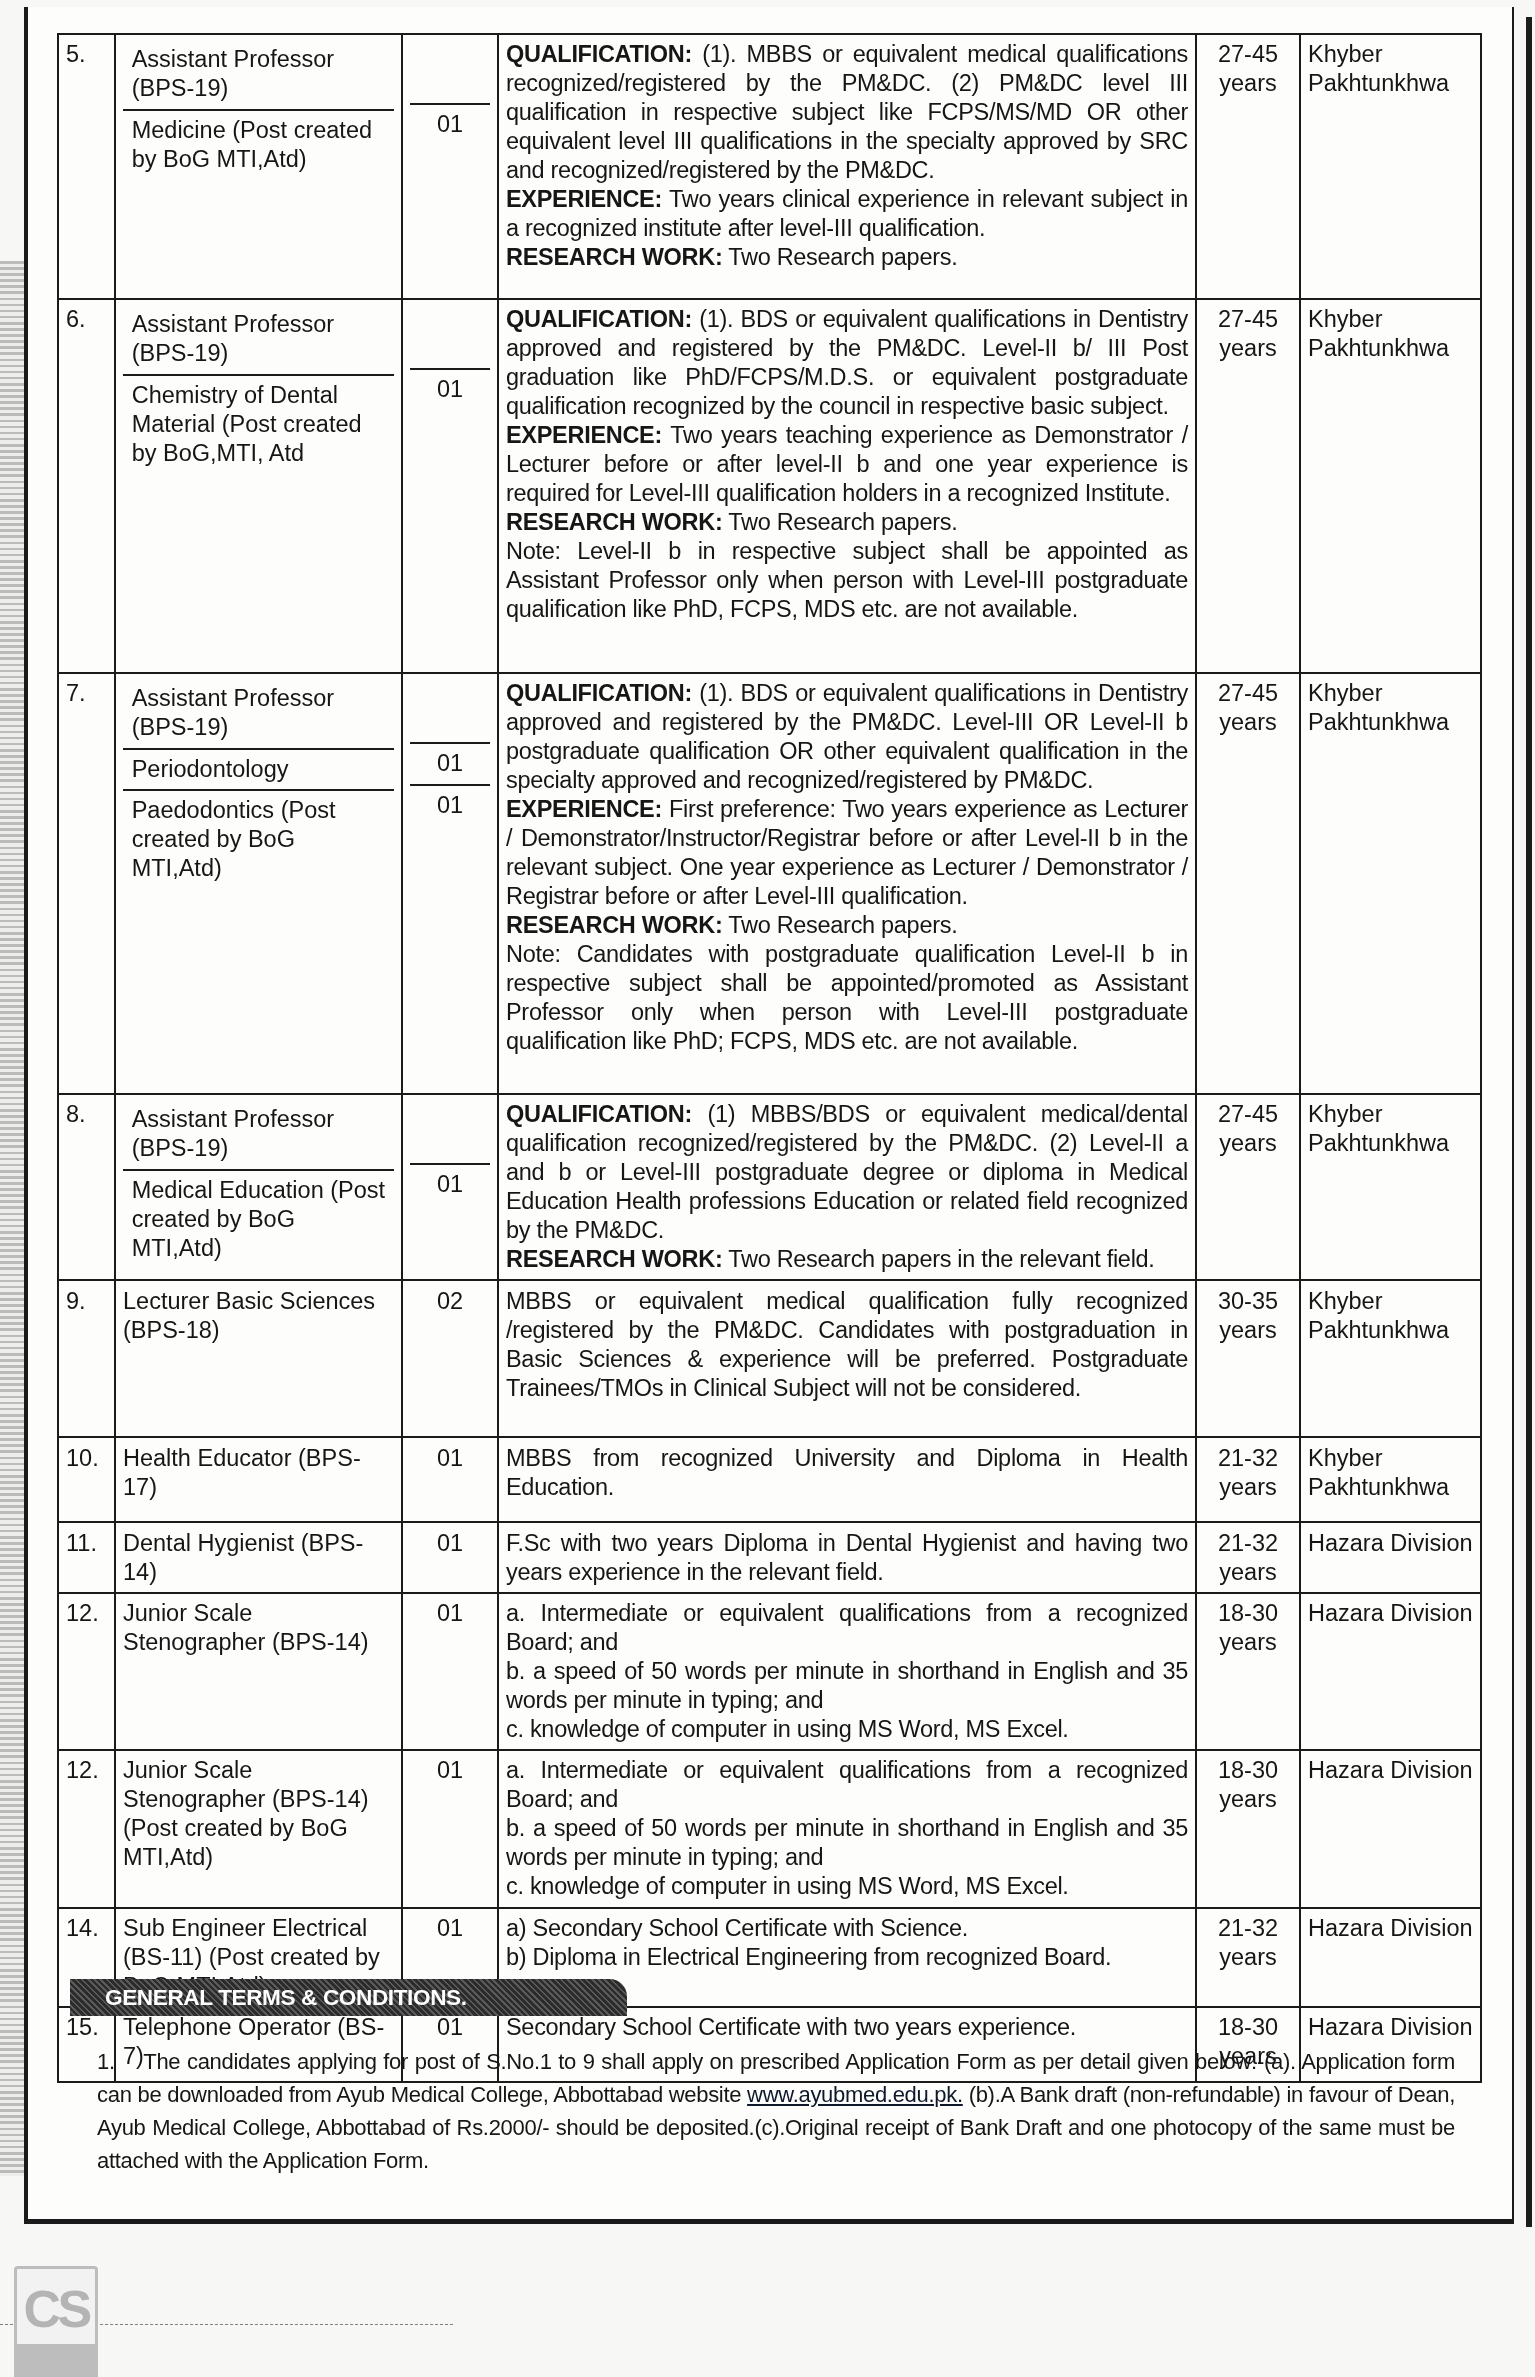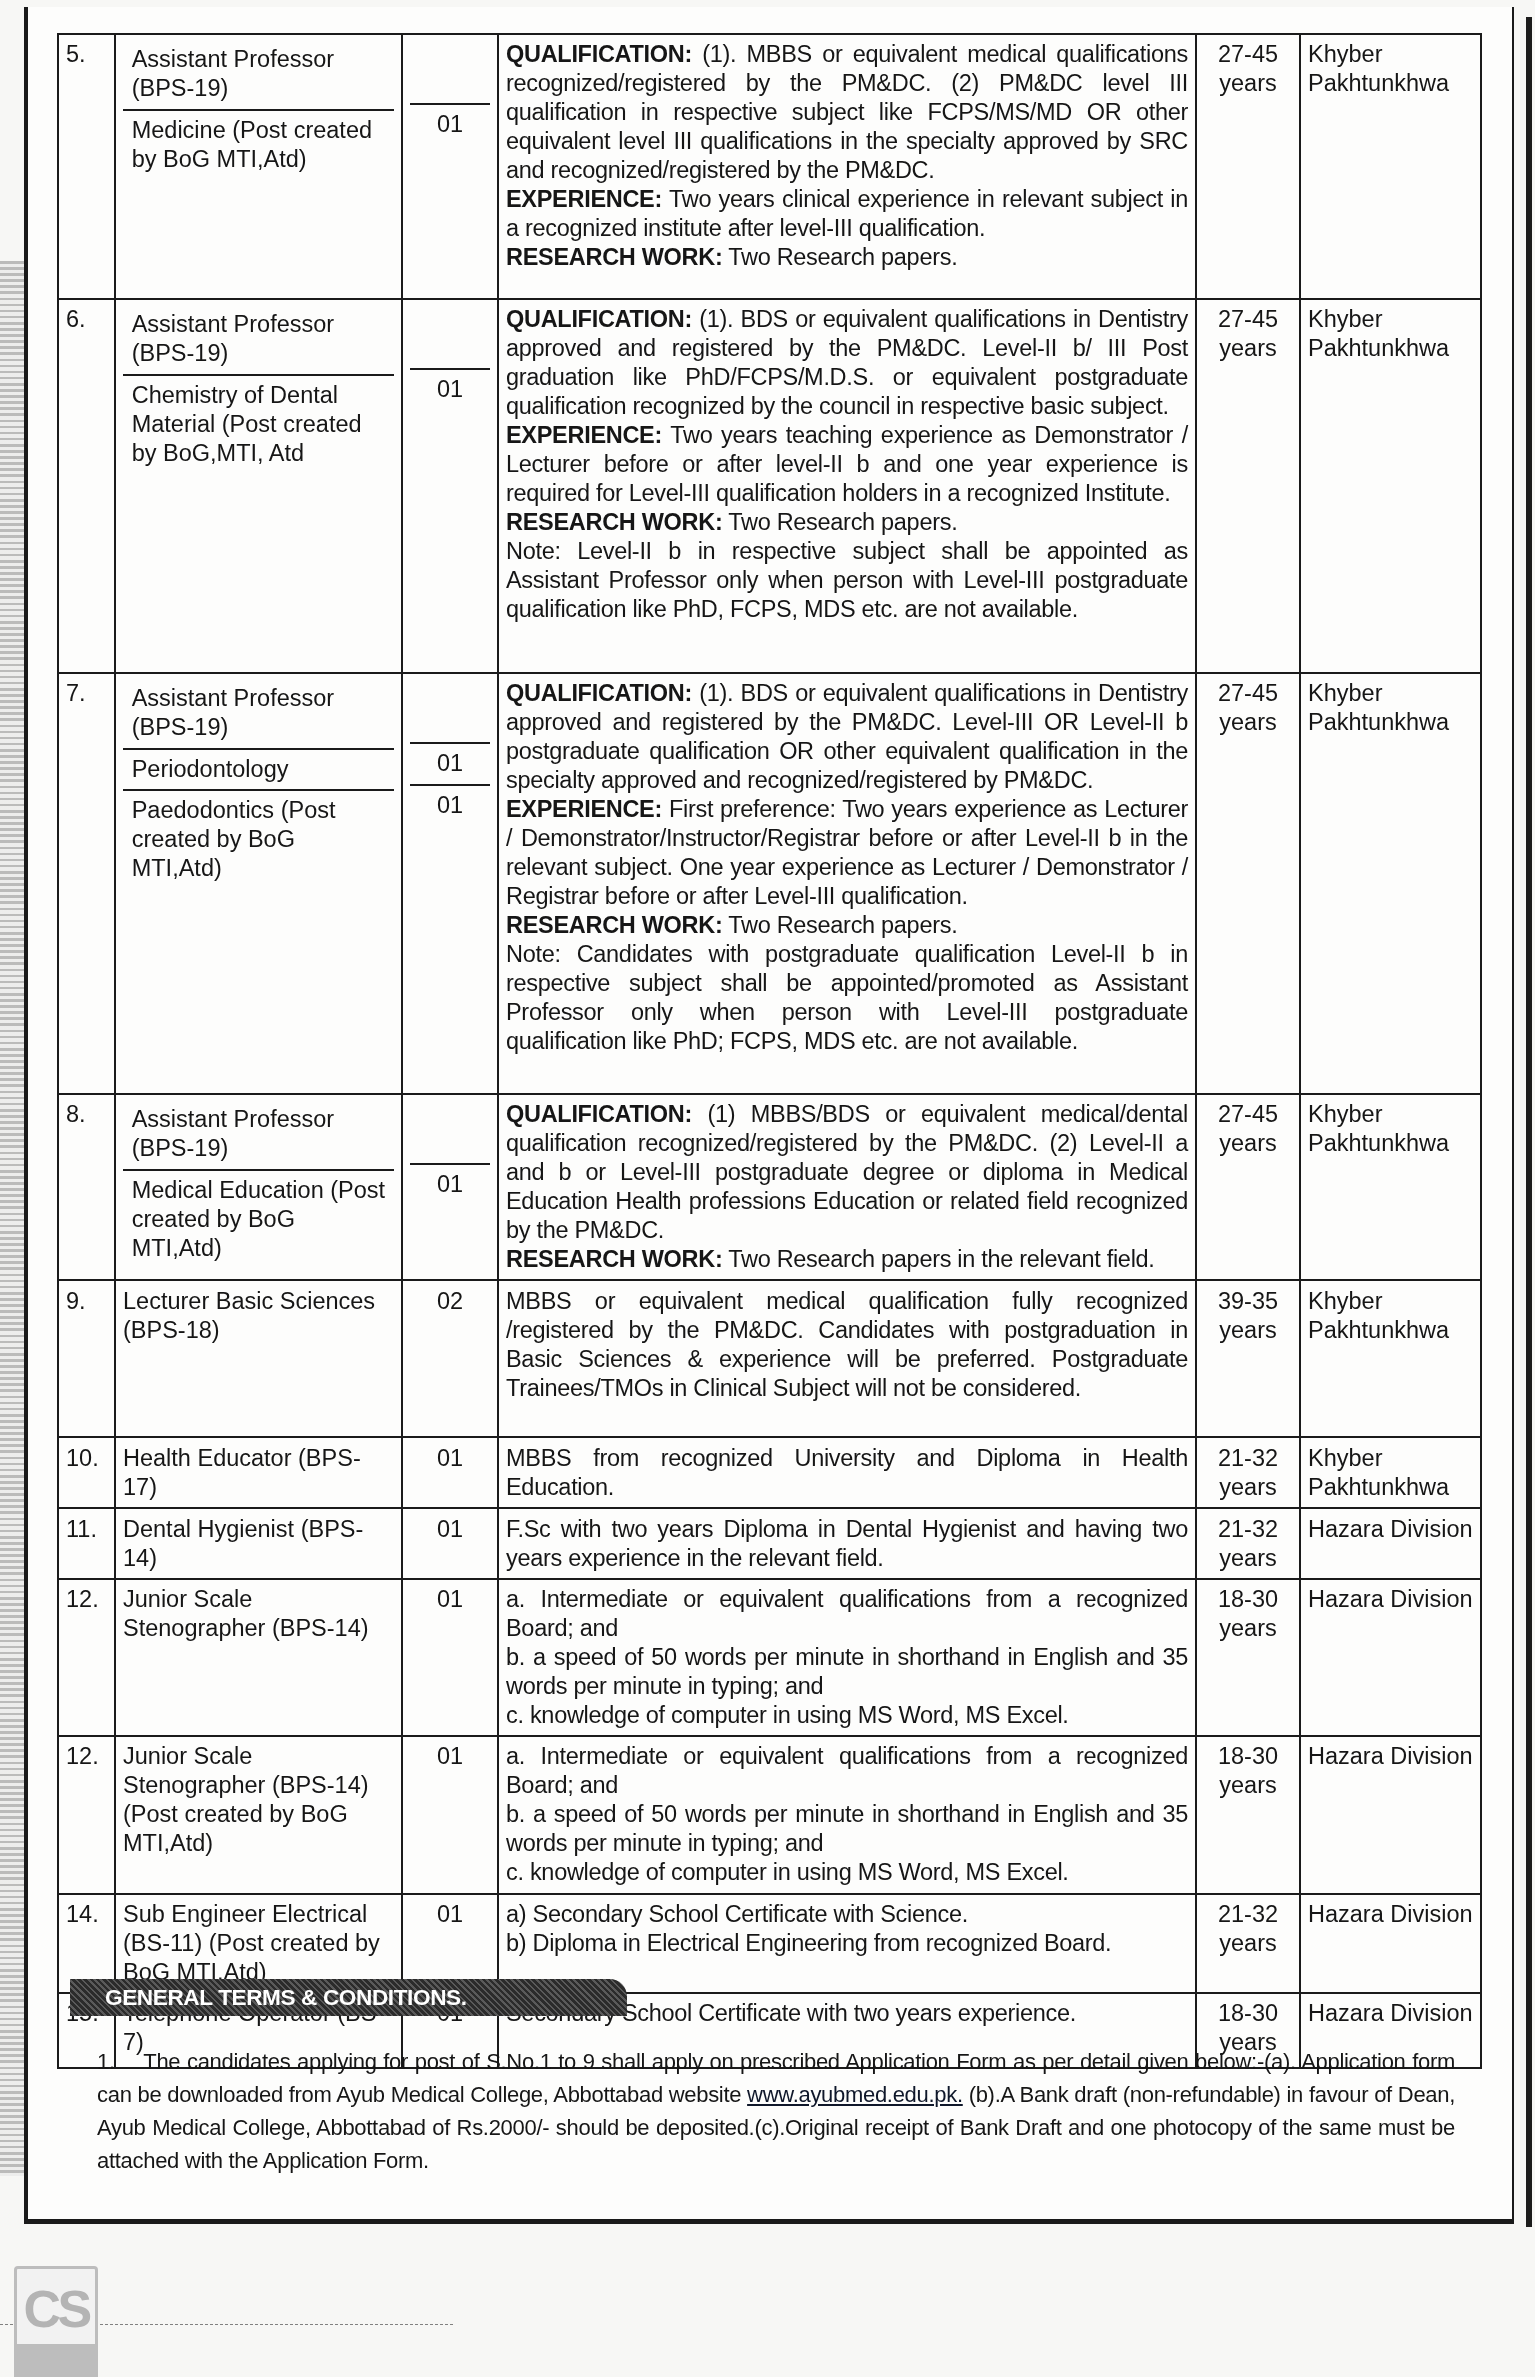--- a/index.html
+++ b/index.html
@@ -168,25 +168,25 @@
       </td>
       <td class="age">27-45 years</td>
       <td>Khyber Pakhtunkhwa</td>
     </tr>
 
     <tr style="height:157px">
       <td class="sno">9.</td>
       <td>Lecturer Basic Sciences (BPS-18)</td>
       <td class="num">02</td>
       <td class="qual">MBBS or equivalent medical qualification fully recognized /registered by the PM&amp;DC. Candidates with postgraduation in Basic Sciences &amp; experience will be preferred. Postgraduate Trainees/TMOs in Clinical Subject will not be considered.</td>
-      <td class="age">39-35 years</td>
-      <td>Khyber Pakhtunkhwa</td>
-    </tr>
-
-    <tr style="height:71px">
+      <td class="age">30-35 years</td>
+      <td>Khyber Pakhtunkhwa</td>
+    </tr>
+
+    <tr style="height:85px">
       <td class="sno">10.</td>
       <td>Health Educator (BPS-17)</td>
       <td class="num">01</td>
       <td class="qual">MBBS from recognized University and Diploma in Health Education.</td>
       <td class="age">21-32 years</td>
       <td>Khyber Pakhtunkhwa</td>
     </tr>
 
     <tr style="height:70px">
       <td class="sno">11.</td>

